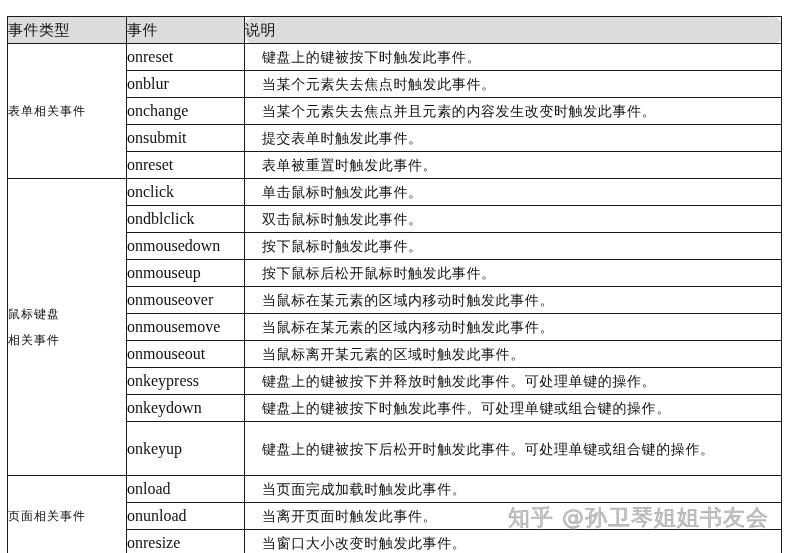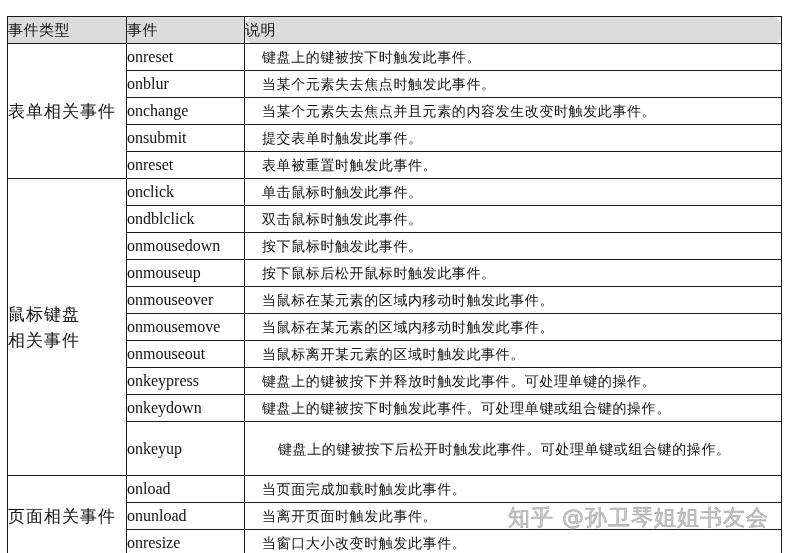--- a/index.html
+++ b/index.html
@@ -41,21 +41,21 @@
       background: #dcdcdc;
       text-align: left;
       font-size: 15px;
       letter-spacing: 0.5px;
     }
     th.h1 { padding-left: 17px; }
     th.h2 { padding-left: 16px; }
     th.h3 { padding-left: 27px; border-radius: 9px; }
     td.cat {
       padding-left: 17px;
-      font-size: 17px;
+      font-size: 12px;
       letter-spacing: 1px;
       line-height: 26px;
       white-space: normal;
     }
     td.cat .line { display: block; }
     td.ev {
       padding-left: 15px;
       font-family: "Liberation Serif", "DejaVu Serif", serif;
       font-size: 16px;
     }
@@ -63,21 +63,20 @@
       padding-left: 11px;
       text-indent: 17px;
       font-size: 14px;
       letter-spacing: 0.6px;
     }
     td.desc.wrap {
       white-space: normal;
       line-height: 26px;
       height: 53px;
       padding-right: 6px;
-      padding-left: 16px;
     }
     .watermark {
       position: absolute;
       left: 508px;
       top: 503px;
       font-size: 22px;
       letter-spacing: 1px;
       color: #c9c9c9;
       -webkit-text-stroke: 0.6px #a8a8a8;
       text-shadow: 0 0 2px #ffffff, 0 0 2px #ffffff;

